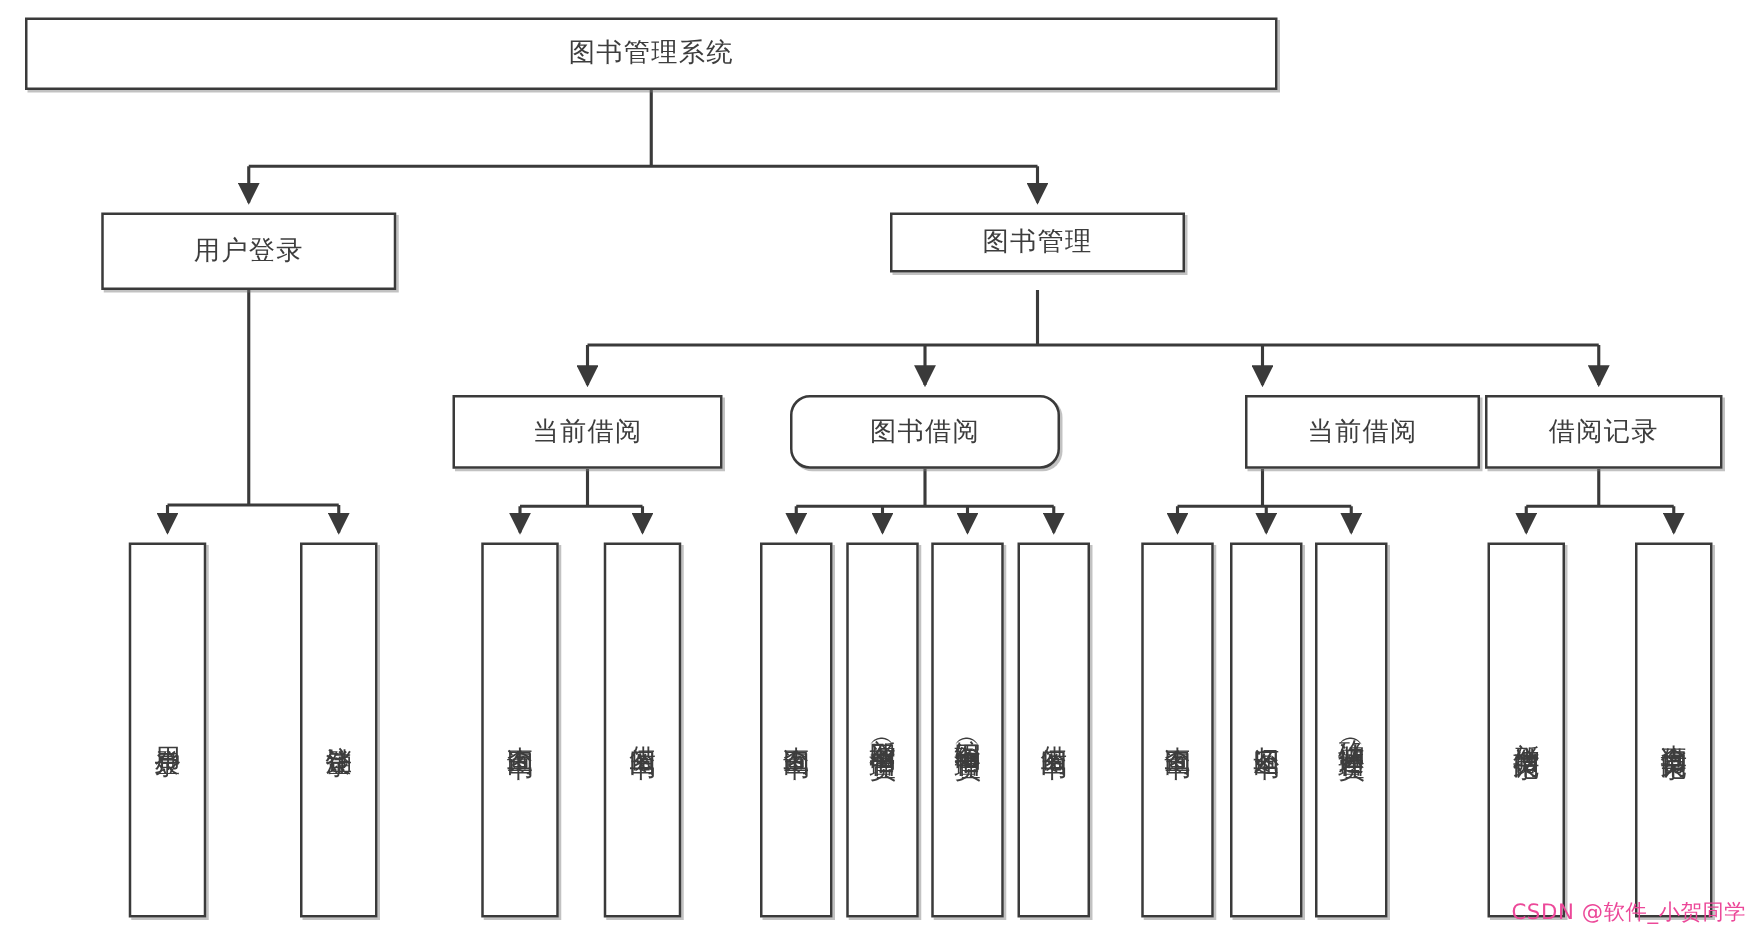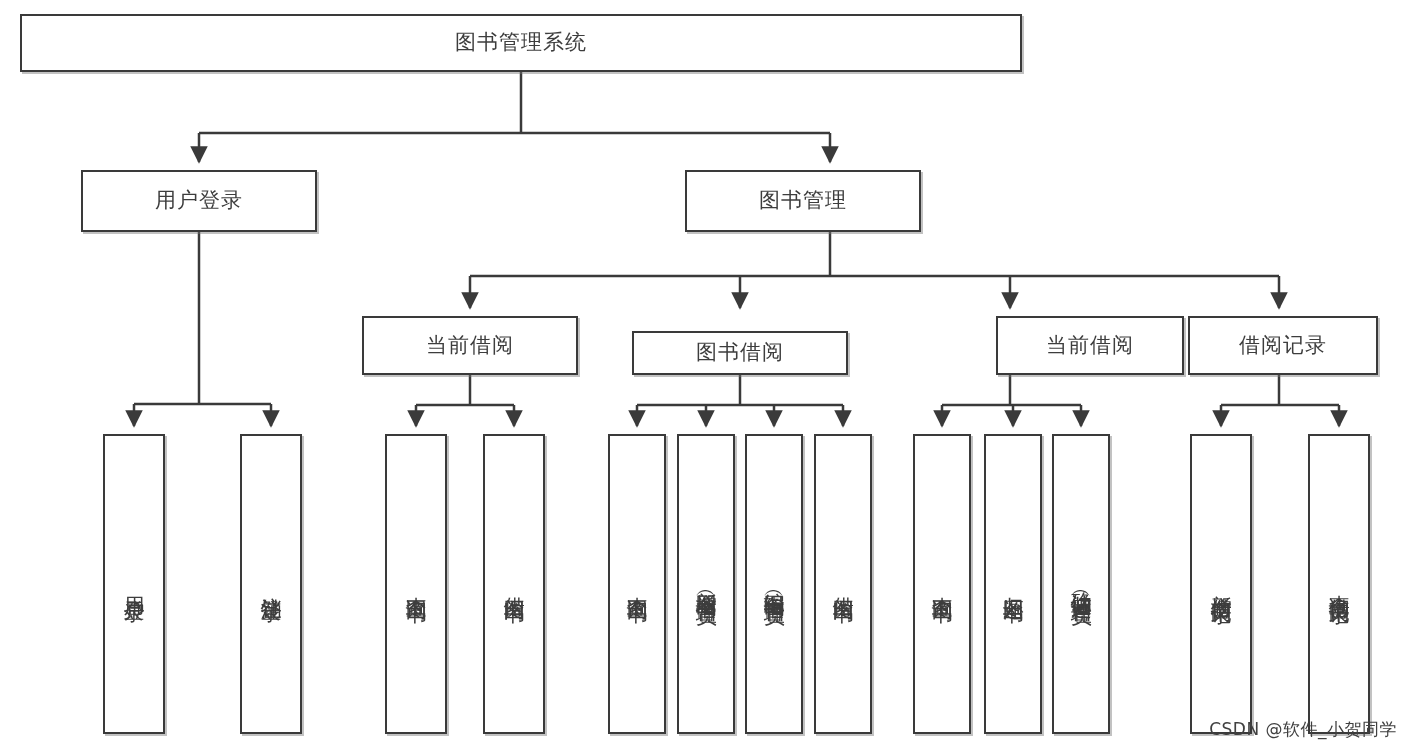--- a/index.html
+++ b/index.html
@@ -56,21 +56,21 @@
     writing-mode: vertical-rl;
     text-orientation: upright;
     display: block;
     white-space: nowrap;
   }
   .watermark {
     position: absolute;
     right: 8px;
     bottom: 6px;
     font-size: 17px;
-    color: #404040;
+    color: #ec4899;
     letter-spacing: 0.5px;
     white-space: nowrap;
   }
 </style>
 </head>
 <body>
 
 <div id="canvas">
 
   <svg class="connectors" viewBox="0 0 1405 747" xmlns="http://www.w3.org/2000/svg">
@@ -119,24 +119,24 @@
       <path d="M 1279 375 L 1279 405"></path>
       <path d="M 1221 405 L 1339 405"></path>
       <path d="M 1221 405 L 1221 426" marker-end="url(#arrow)"></path>
       <path d="M 1339 405 L 1339 426" marker-end="url(#arrow)"></path>
     </g>
   </svg>
 
   <div class="node horizontal" style="left: 20px; top: 14px; width: 1002px; height: 58px;">图书管理系统</div>
 
   <div class="node horizontal" style="left: 81px; top: 170px; width: 236px; height: 62px;">用户登录</div>
-  <div class="node horizontal" style="left: 685px; top: 170px; width: 236px; height: 62px;">图书管理</div>
+  <div class="node horizontal" style="left: 712px; top: 170px; width: 236px; height: 48px;">图书管理</div>
 
   <div class="node horizontal" style="left: 362px; top: 316px; width: 216px; height: 59px;">当前借阅</div>
-  <div class="node horizontal" style="left: 632px; top: 331px; width: 216px; height: 44px;">图书借阅</div>
+  <div class="node horizontal" style="left: 632px; top: 316px; width: 216px; height: 59px; border-radius: 16px;">图书借阅</div>
   <div class="node horizontal" style="left: 948px; top: 316px; width: 188px; height: 59px; margin-left: 48px;">当前借阅</div>
   <div class="node horizontal" style="left: 1172px; top: 316px; width: 190px; height: 59px; margin-left: 16px;">借阅记录</div>
 
   <div class="node vertical" style="left: 103px; top: 434px; width: 62px; height: 300px;">
     <span class="vtext">用户登录</span>
   </div>
   <div class="node vertical" style="left: 240px; top: 434px; width: 62px; height: 300px;">
     <span class="vtext">注销登录</span>
   </div>
   <div class="node vertical" style="left: 385px; top: 434px; width: 62px; height: 300px;">

